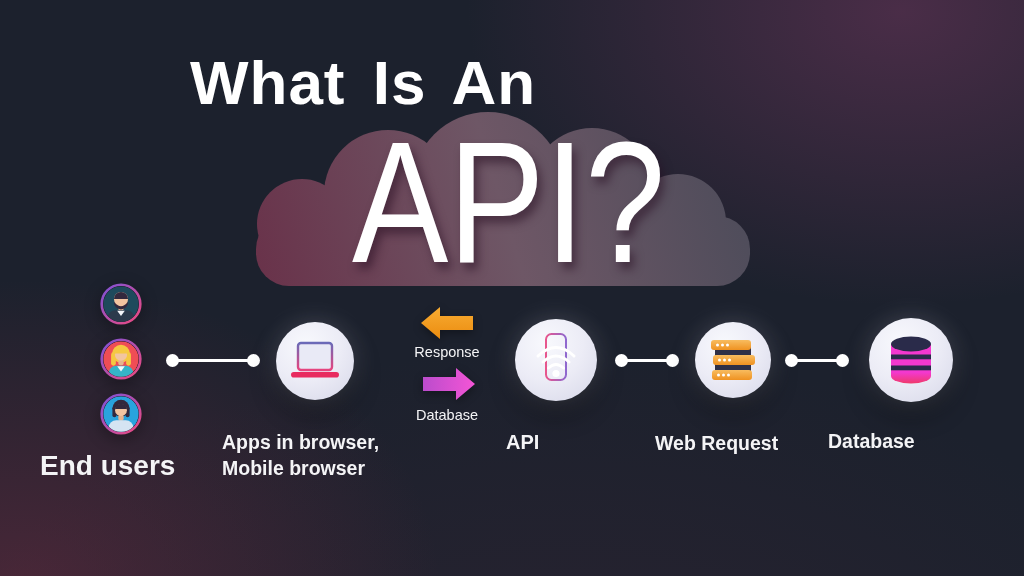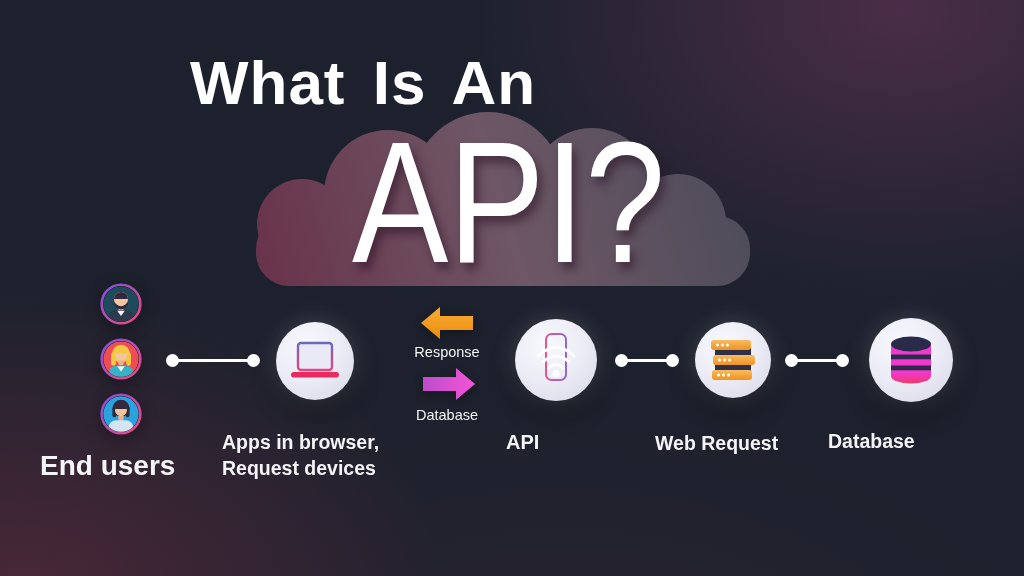--- a/index.html
+++ b/index.html
@@ -159,21 +159,21 @@
   </div>
 
   <div class="node-circle" style="left:276px;top:322px;width:78px;height:78px">
     <svg width="52" height="42" viewBox="0 0 52 42">
       <rect x="9" y="3" width="34" height="27" rx="3" fill="var(--laptop-screen-fill,#e9eaf6)" stroke="url(#lapGrad)" stroke-width="2.4"></rect>
       <rect x="2" y="32" width="48" height="5.6" rx="2.8" fill="var(--laptop-base,#e82b5f)"></rect>
     </svg>
   </div>
   <div class="label" style="left:222px;top:429px;width:200px;font-size:19.5px">
     <div>Apps in browser,</div>
-    <div>Request devices</div>
+    <div>Mobile browser</div>
   </div>
 
   <svg class="arrow" style="left:421px;top:306px" width="52" height="34" viewBox="0 0 52 34">
     <polygon points="0,17 19,1 19,10 52,10 52,24 19,24 19,33" fill="url(#respGrad)"></polygon>
   </svg>
   <div class="arrow-label" style="left:397px;top:344px">Response</div>
   <svg class="arrow" style="left:423px;top:367px" width="52" height="34" viewBox="0 0 52 34">
     <polygon points="52,17 33,1 33,10 0,10 0,24 33,24 33,33" fill="url(#reqGrad)"></polygon>
   </svg>
   <div class="arrow-label" style="left:397px;top:407px">Database</div>

